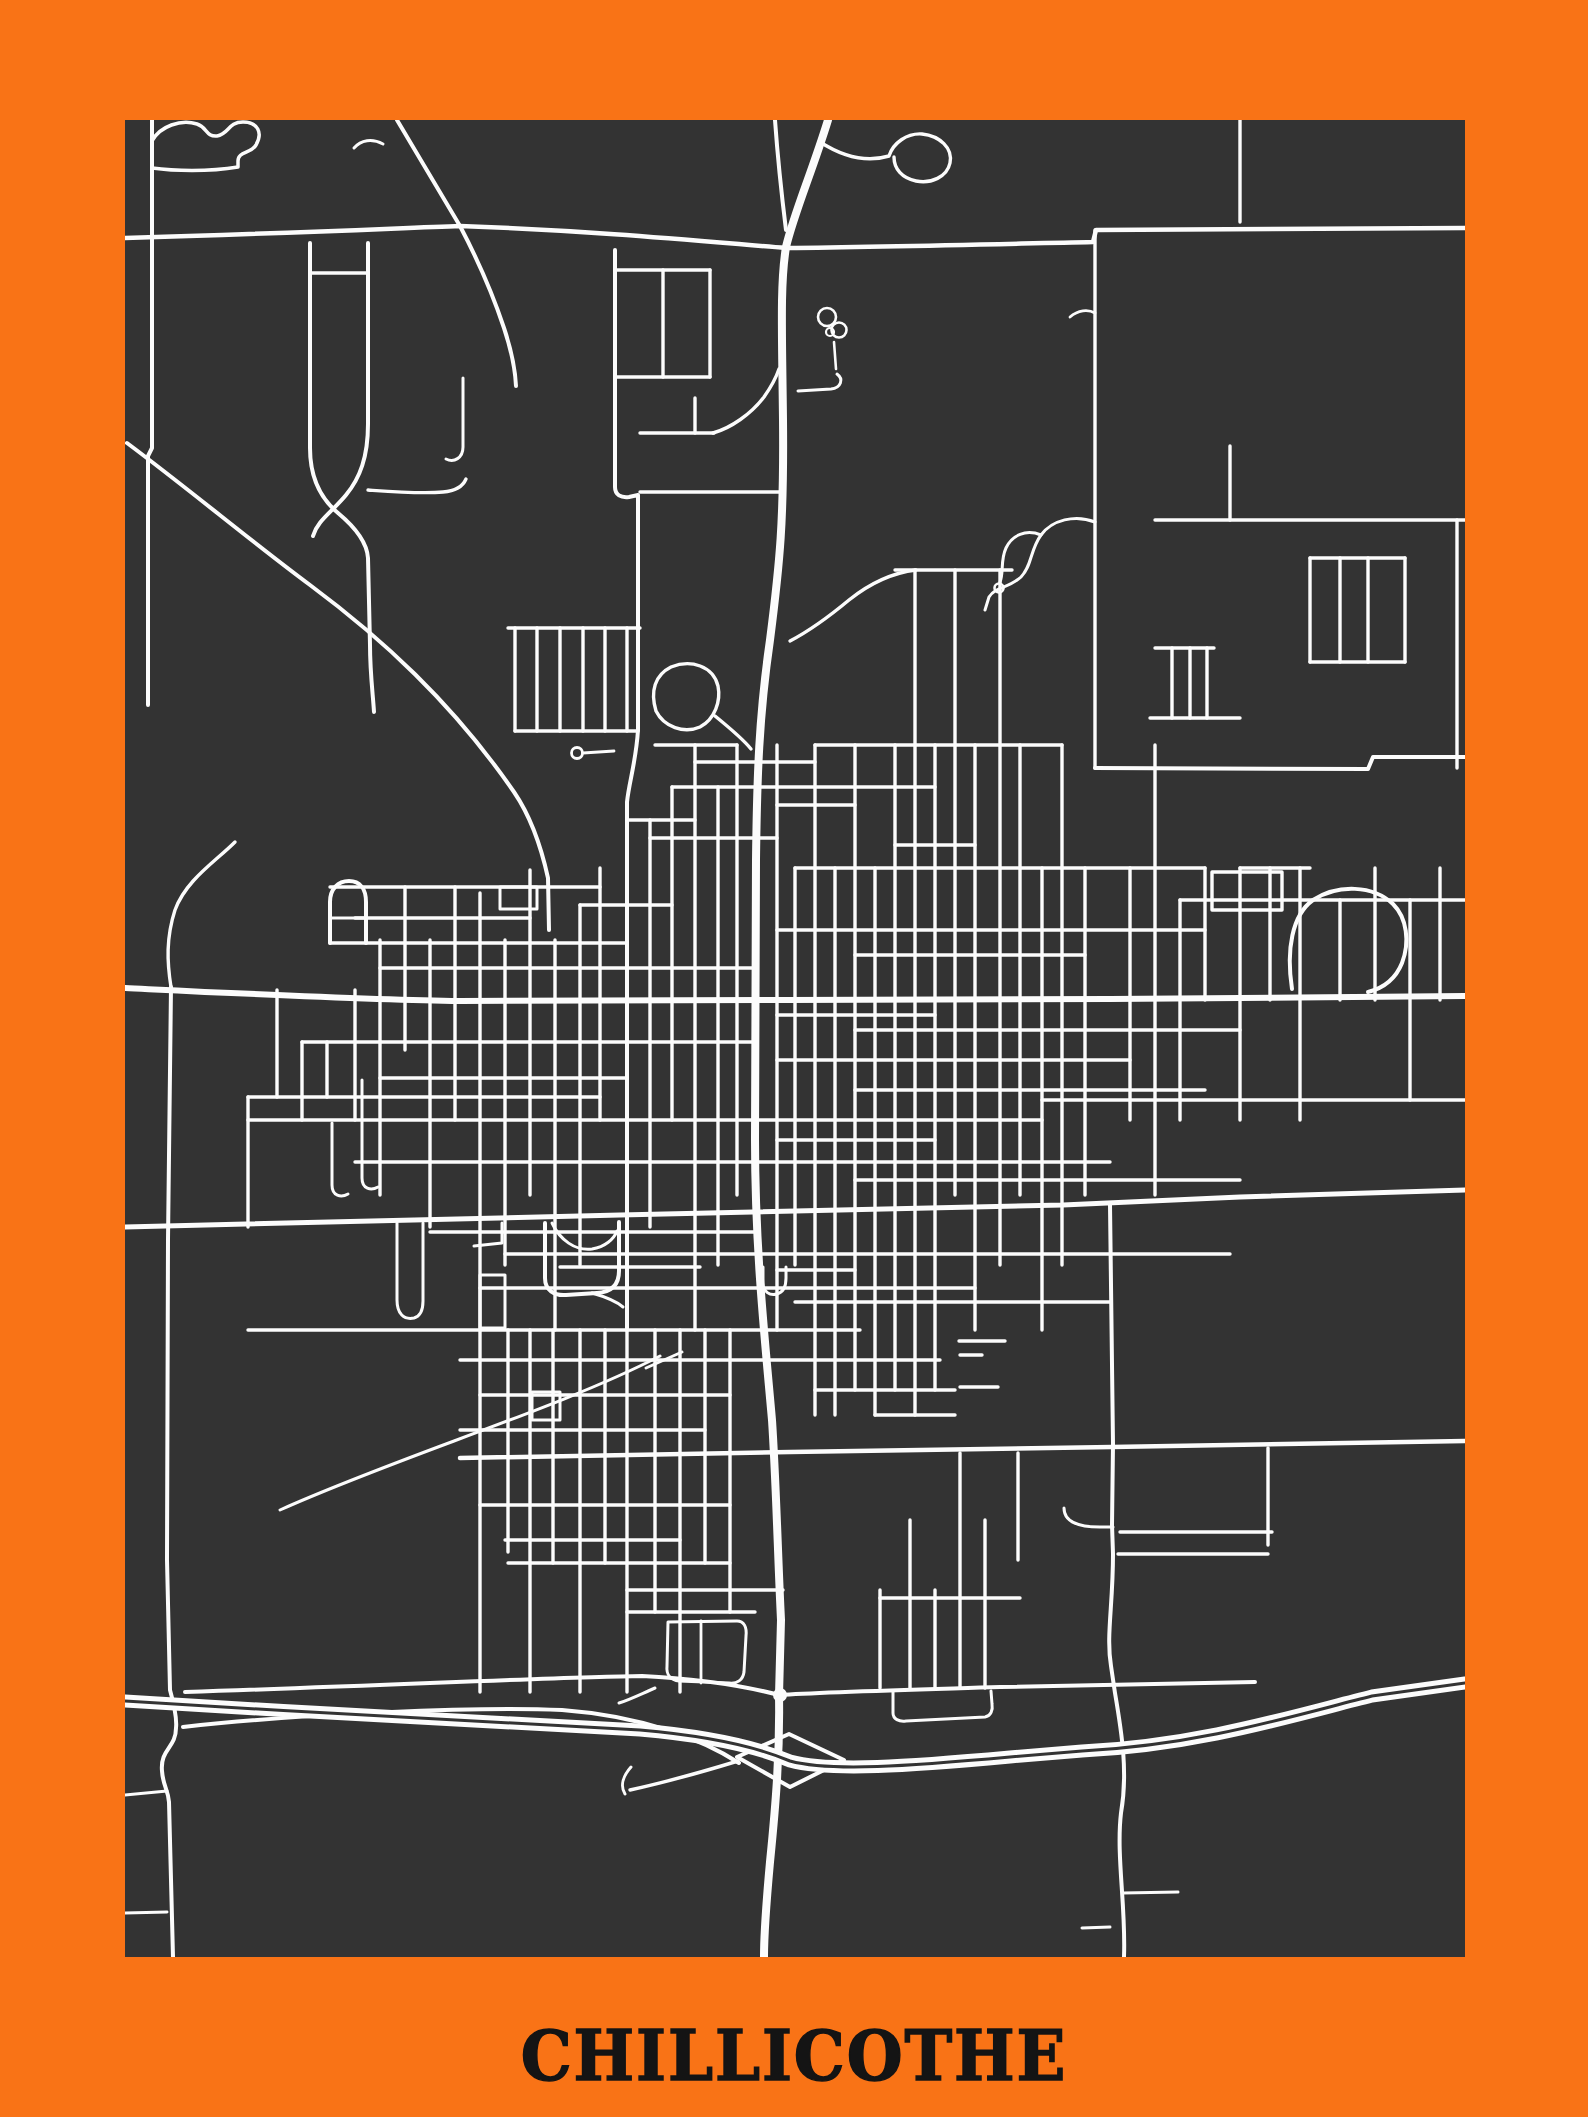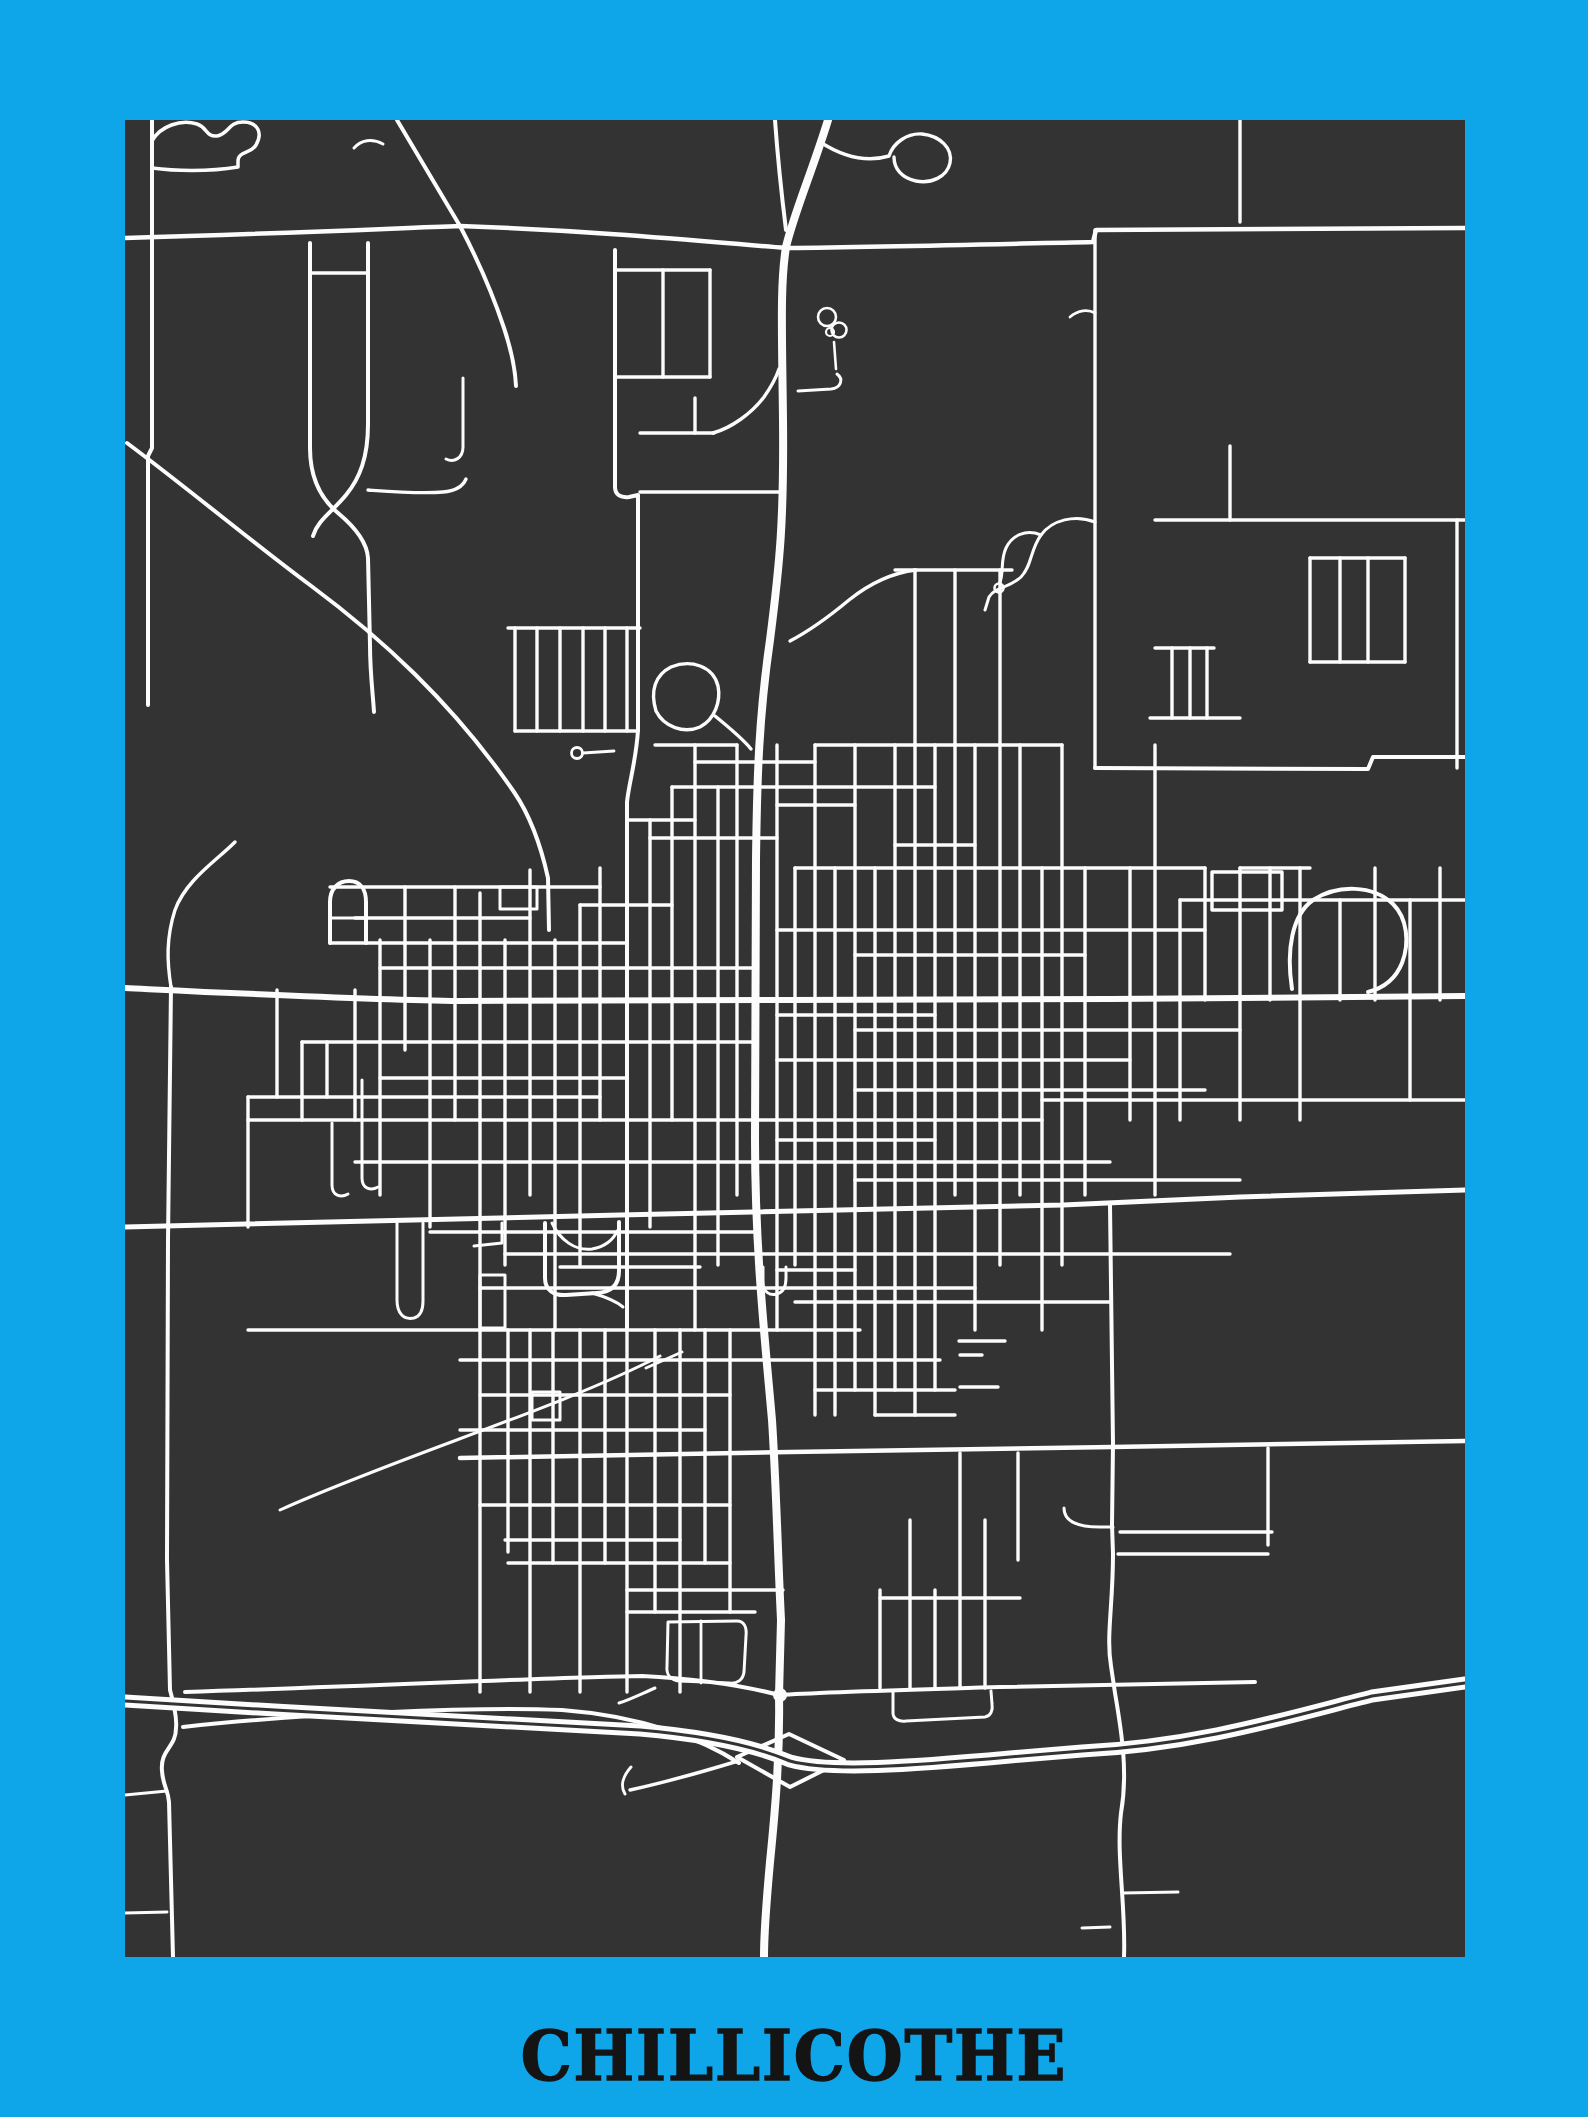--- a/index.html
+++ b/index.html
@@ -11,21 +11,21 @@
     display:flex;align-items:center;justify-content:center;
     font-family:"DejaVu Serif","Liberation Serif",serif;
     font-weight:bold;font-size:69px;letter-spacing:2px;
     transform:scaleX(0.93);transform-origin:center;
     -webkit-text-stroke:2px #141414;
   }
 </style>
 </head>
 <body>
 
-<div class="poster" style="background: #0ea5e9;">
+<div class="poster" style="background: #f97316;">
   <svg class="map-svg" id="map-svg" width="1588" height="2117" viewBox="0 0 1588 2117" xmlns="http://www.w3.org/2000/svg">
       <defs>
         <clipPath id="frameClip">
           <rect x="125" y="120" width="1340" height="1837"></rect>
         </clipPath>
       </defs>
       <rect x="125" y="120" width="1340" height="1837" fill="#333333"></rect>
       <g clip-path="url(#frameClip)" stroke="#fcfcfc" fill="none" stroke-linecap="round" stroke-linejoin="round">
         <line x1="615" y1="270" x2="710" y2="270" stroke-width="3.4"></line>
         <line x1="615" y1="377" x2="710" y2="377" stroke-width="3.4"></line>

